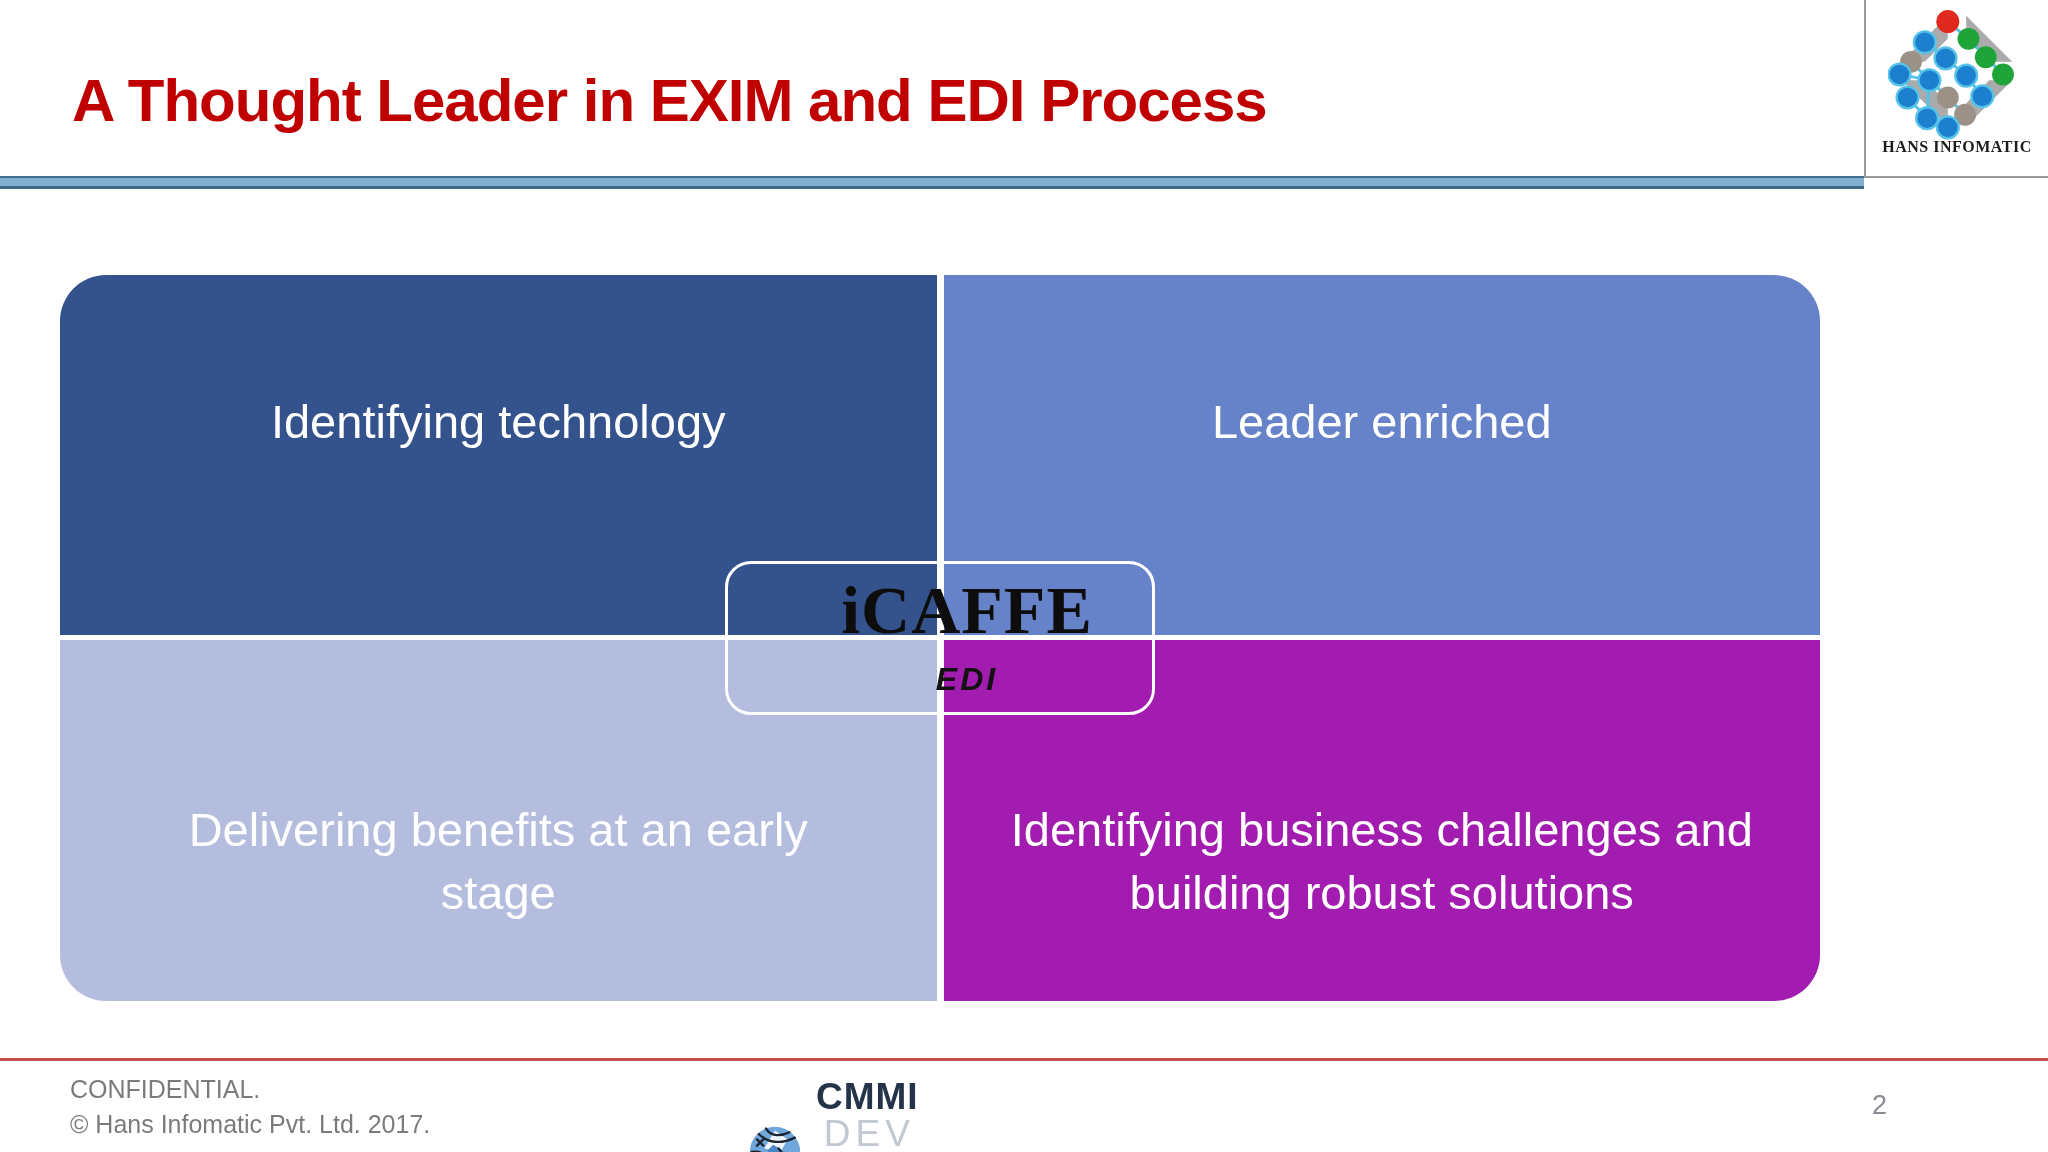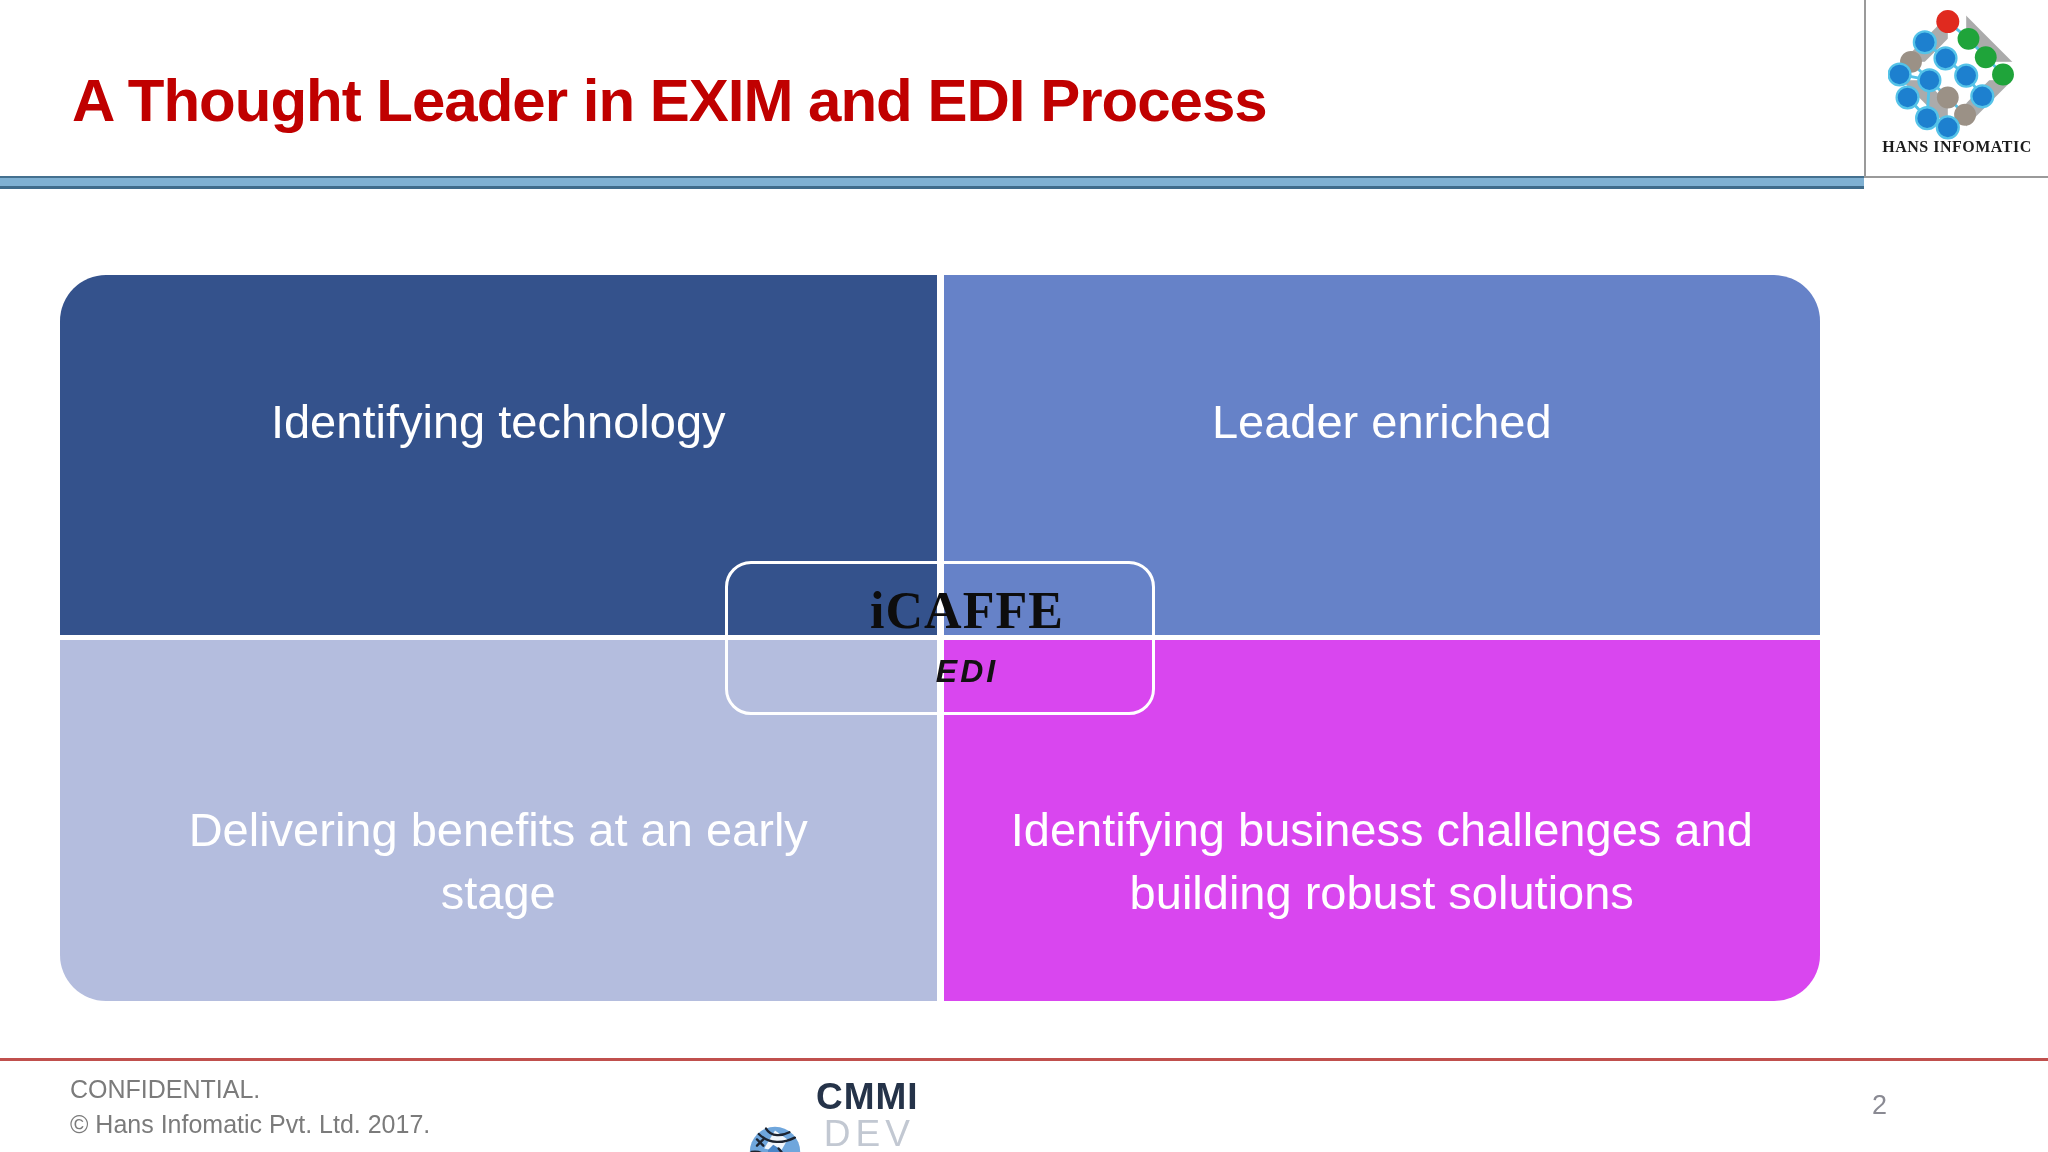--- a/index.html
+++ b/index.html
@@ -43,21 +43,21 @@
   .quad.q3{border-bottom-right-radius:46px;padding-top:158px;}
   .quad.q2 .label{max-width:740px;}
   .quad.q3 .label{max-width:830px;}
   .center-badge{
     position:absolute;left:50%;top:50%;transform:translate(-50%,-50%);
     width:424px;height:148px;border:3px solid #ffffff;border-radius:26px;
     display:flex;flex-direction:column;align-items:center;justify-content:center;
   }
   .badge-inner{transform:translateX(27px);text-align:center;}
   .badge-brand{
-    font-family:"Liberation Serif",serif;font-weight:700;font-size:52px;
+    font-family:"Liberation Serif",serif;font-weight:700;font-size:68px;
     line-height:.95;color:#0d0d0d;letter-spacing:1px;
   }
   .badge-sub{
     font-style:italic;font-weight:700;font-size:32px;letter-spacing:3px;
     color:#121212;margin-top:18px;
   }
   
   .footer-rule{
     position:absolute;left:0;top:1058px;width:2048px;height:3px;background:#C0504D;
   }
@@ -121,21 +121,21 @@
 <div class="quad-grid">
   <div class="quad q0" style="background-color: rgb(52, 82, 140);">
     <div class="label">Identifying technology</div>
   </div>
   <div class="quad q1" style="background-color: rgb(102, 130, 200);">
     <div class="label">Leader enriched</div>
   </div>
   <div class="quad q2" style="background-color: rgb(180, 189, 222);">
     <div class="label">Delivering benefits at an early stage</div>
   </div>
-  <div class="quad q3" style="background-color: #d946ef;">
+  <div class="quad q3" style="background-color: #a21caf;">
     <div class="label">Identifying business challenges and building robust solutions</div>
   </div>
 
   <div class="center-badge">
     <div class="badge-inner">
       <div class="badge-brand">iCAFFE</div>
       <div class="badge-sub">EDI</div>
     </div>
   </div>
 </div>

